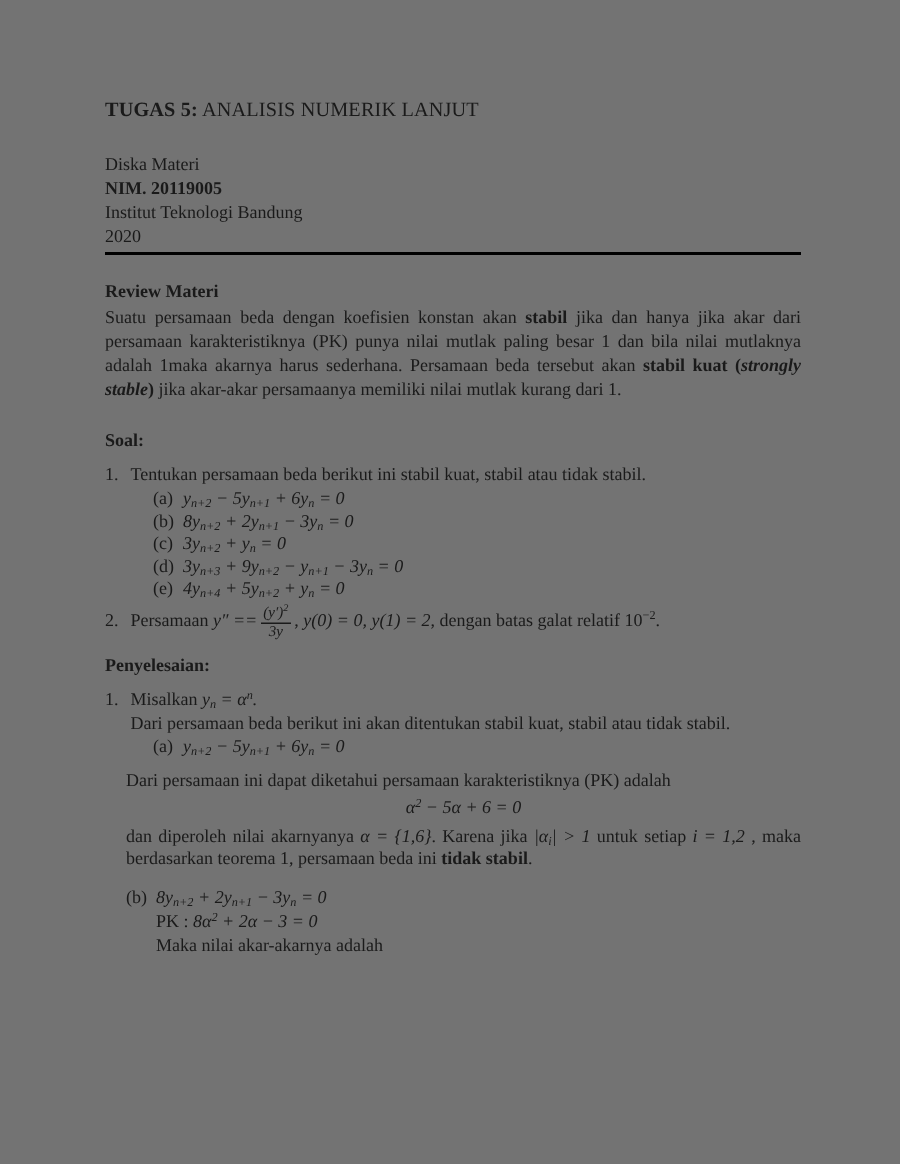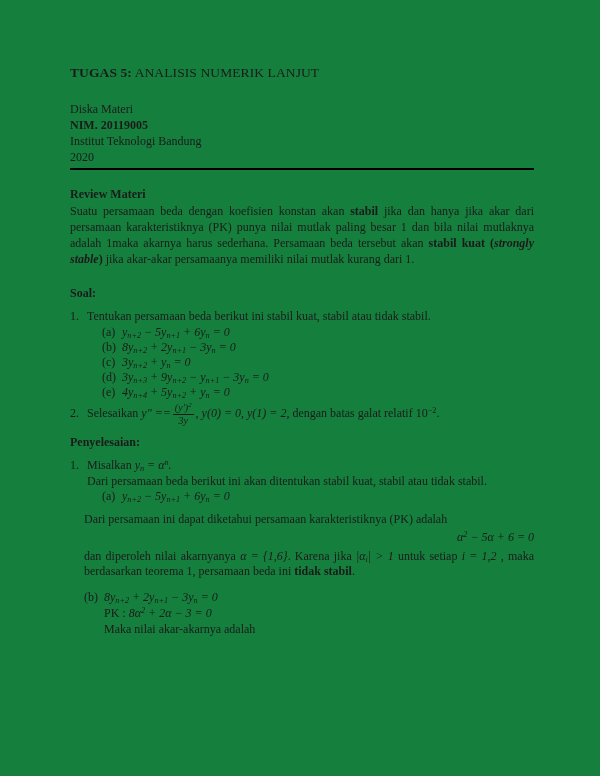--- a/index.html
+++ b/index.html
@@ -7,21 +7,21 @@
   body {
     background:#ffffff;
     font-family:"Liberation Serif","DejaVu Serif",serif;
     font-size:12px;
     color:#1a1a1a;
   }
   .page {
     width:600px; height:776px;
     padding:64px 66px 20px 70px;
     overflow:hidden;
-    background:#15803d;
+    background:#737373;
   }
   .b { font-weight:bold; }
   .i { font-style:italic; }
   .u { text-decoration:underline; }
   .math { font-style:italic; }
   sub, sup { font-size:0.68em; line-height:0; }
   sub { vertical-align:-0.28em; }
   sup { vertical-align:0.52em; }
 
   .doc-title { font-size:13.5px; line-height:18px; letter-spacing:0.1px; }
@@ -51,21 +51,21 @@
 
   .frac { display:inline-block; text-align:center; vertical-align:-7px; line-height:1; margin:0 2px; }
   .frac .fn { display:block; font-size:10px; padding:0 2px 1px; border-bottom:1px solid #1a1a1a; }
   .frac .fd { display:block; font-size:10px; padding-top:1px; }
 
   .penyelesaian { margin-top:8px; }
   .p1 { margin-top:7px; line-height:16px; }
   .parta { margin-top:0; }
   .work { margin-left:-3px; }
   .work-intro { margin-top:7px; line-height:16px; }
-  .eq-center { text-align:right; line-height:17px; margin-top:2px; }
+  .eq-center { text-align:center; line-height:17px; margin-top:2px; }
   .conclusion { text-align:justify; line-height:15.5px; margin-top:3px; }
   .part-b { margin-top:9px; line-height:16px; }
   .part-b .body > div { line-height:16px; }
 </style>
 </head>
 <body>
 
 <div class="page">
 
   <div class="doc-title"><span class="b">TUGAS 5:</span><span> ANALISIS NUMERIK LANJUT</span></div>
@@ -111,21 +111,21 @@
           <div class="sub">
             <span class="lbl">(e)</span>
             <span class="body math">4y<sub>n+4</sub> + 5y<sub>n+2</sub> + y<sub>n</sub> = 0</span>
           </div>
         </div>
       </div>
     </div>
 
     <div class="li q2">
       <span class="num">2.</span>
-      <div class="body"><span>Selesaikan </span><span class="math">y″ ==</span><span class="frac math"><span class="fn">(y′)<sup>2</sup></span><span class="fd">3y</span></span><span>, </span><span class="math">y(0) = 0, y(1) = 2</span><span>, dengan batas galat relatif </span><span>10<sup>−2</sup></span><span>.</span></div>
+      <div class="body"><span>Persamaan </span><span class="math">y″ ==</span><span class="frac math"><span class="fn">(y′)<sup>2</sup></span><span class="fd">3y</span></span><span>, </span><span class="math">y(0) = 0, y(1) = 2</span><span>, dengan batas galat relatif </span><span>10<sup>−2</sup></span><span>.</span></div>
     </div>
   </div>
 
   <div class="penyelesaian">
     <div class="sec-h b">Penyelesaian:</div>
 
     <div class="li p1">
       <span class="num">1.</span>
       <div class="body">
         <div><span>Misalkan </span><span class="math">y<sub>n</sub> = α<sup>n</sup>.</span></div>

